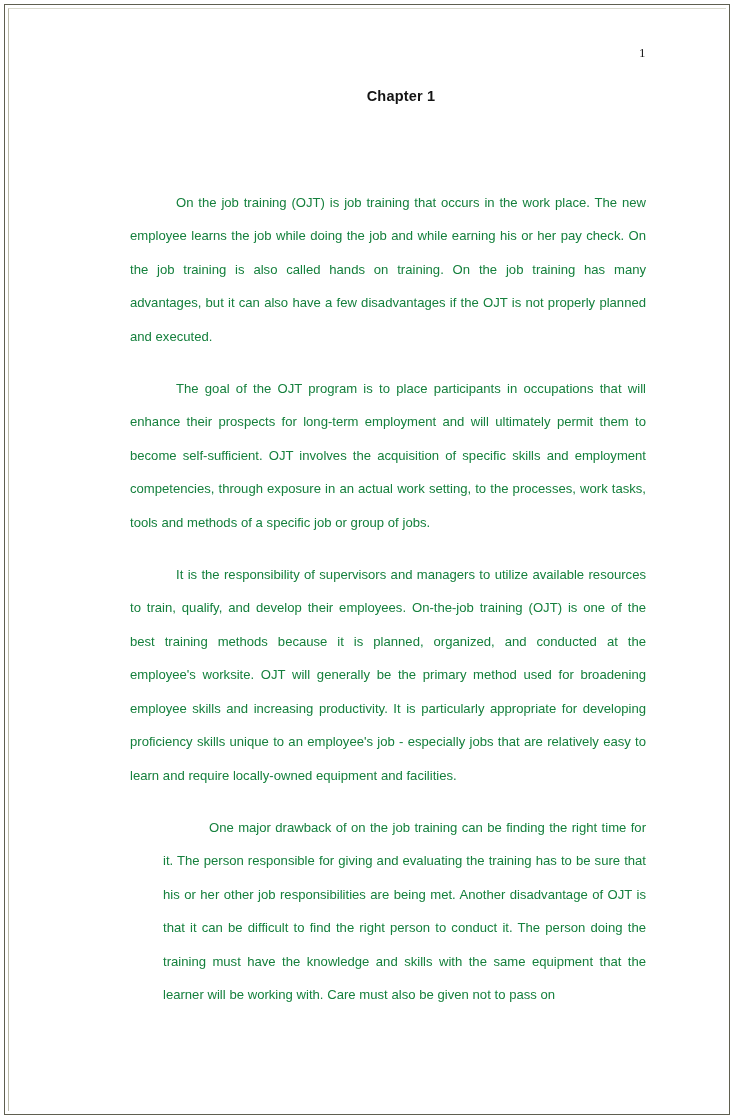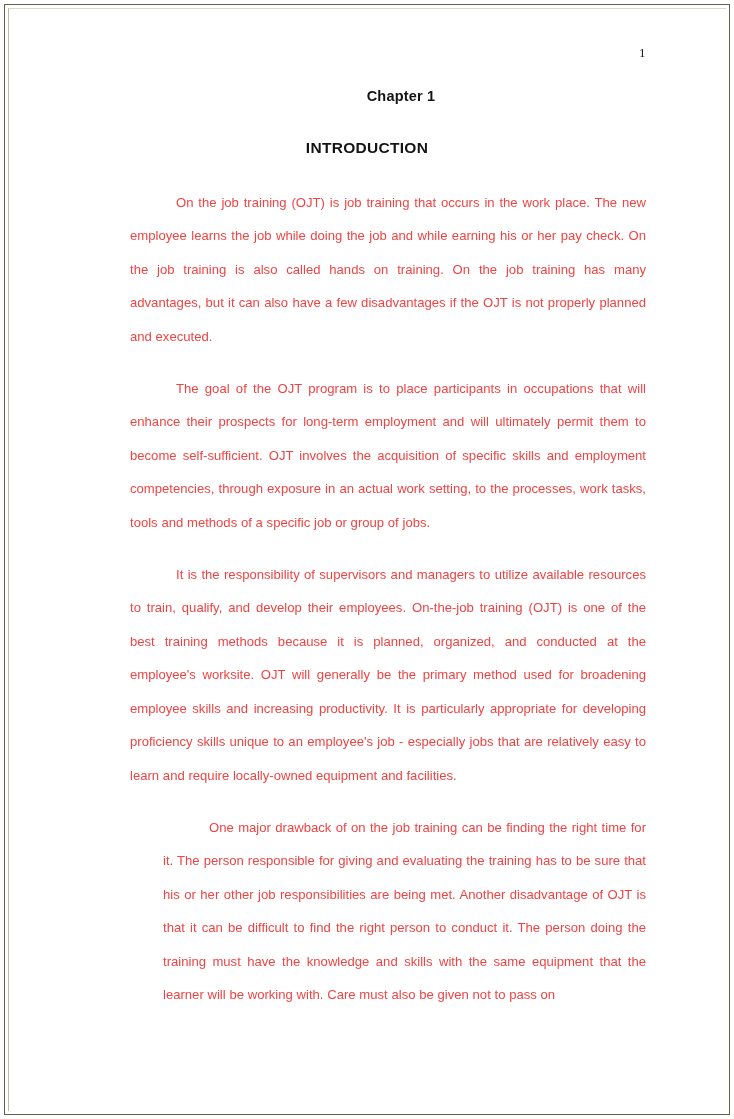--- a/index.html
+++ b/index.html
@@ -96,21 +96,21 @@
     top: 186px;
     left: 130px;
     width: 516px;
   }
 
   .body-par {
     margin: 0 0 19px 0;
     font-family: "Liberation Sans", sans-serif;
     font-size: 13.1px;
     line-height: 33.4px;
-    color: #ef4444;
+    color: #15803d;
     text-align: justify;
     text-justify: inter-word;
     text-indent: 46px;
     word-spacing: 0.1px;
   }
   .body-par:last-child {
     margin-bottom: 0;
     margin-left: 33px;
   }
 </style>
@@ -121,21 +121,20 @@
 
   <div class="page-frame"></div>
   <div class="page-frame-inner"></div>
 
   <div class="page-content">
 
     <div class="folio">1</div>
 
     <div class="chapter-heading">Chapter 1</div>
 
-    <div class="section-heading">INTRODUCTION</div>
 
     <div class="body-block">
       <p class="body-par">On the job training (OJT) is job training that occurs in the work place. The new employee learns the job while doing the job and while earning his or her pay check. On the job training is also called hands on training. On the job training has many advantages, but it can also have a few disadvantages if the OJT is not properly planned and executed.</p>
       <p class="body-par">The goal of the OJT program is to place participants in occupations that will enhance their prospects for long-term employment and will ultimately permit them to become self-sufficient. OJT involves the acquisition of specific skills and employment competencies, through exposure in an actual work setting, to the processes, work tasks, tools and methods of a specific job or group of jobs.</p>
       <p class="body-par">It is the responsibility of supervisors and managers to utilize available resources to train, qualify, and develop their employees. On-the-job training (OJT) is one of the best training methods because it is planned, organized, and conducted at the employee's worksite. OJT will generally be the primary method used for broadening employee skills and increasing productivity. It is particularly appropriate for developing proficiency skills unique to an employee's job - especially jobs that are relatively easy to learn and require locally-owned equipment and facilities.</p>
       <p class="body-par">One major drawback of on the job training can be finding the right time for it. The person responsible for giving and evaluating the training has to be sure that his or her other job responsibilities are being met. Another disadvantage of OJT is that it can be difficult to find the right person to conduct it. The person doing the training must have the knowledge and skills with the same equipment that the learner will be working with. Care must also be given not to pass on</p>
     </div>
 
   </div>
 </div>

